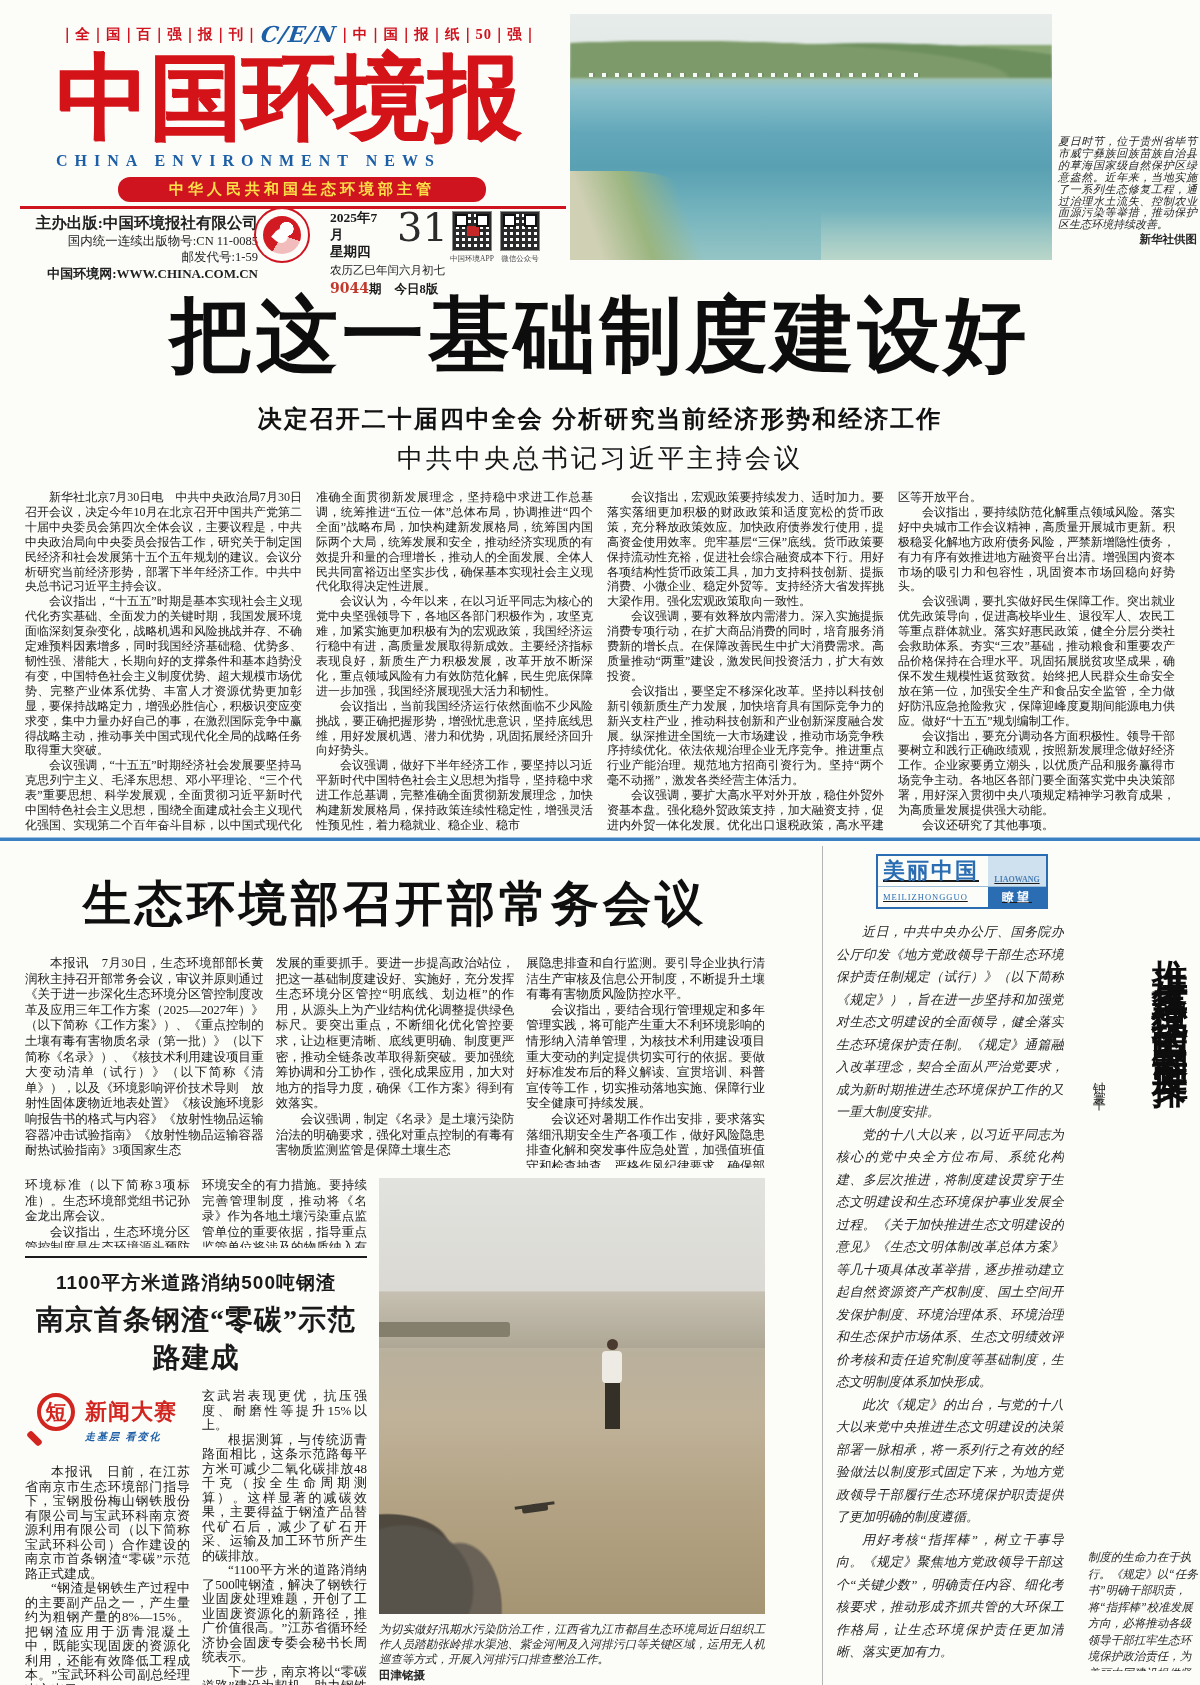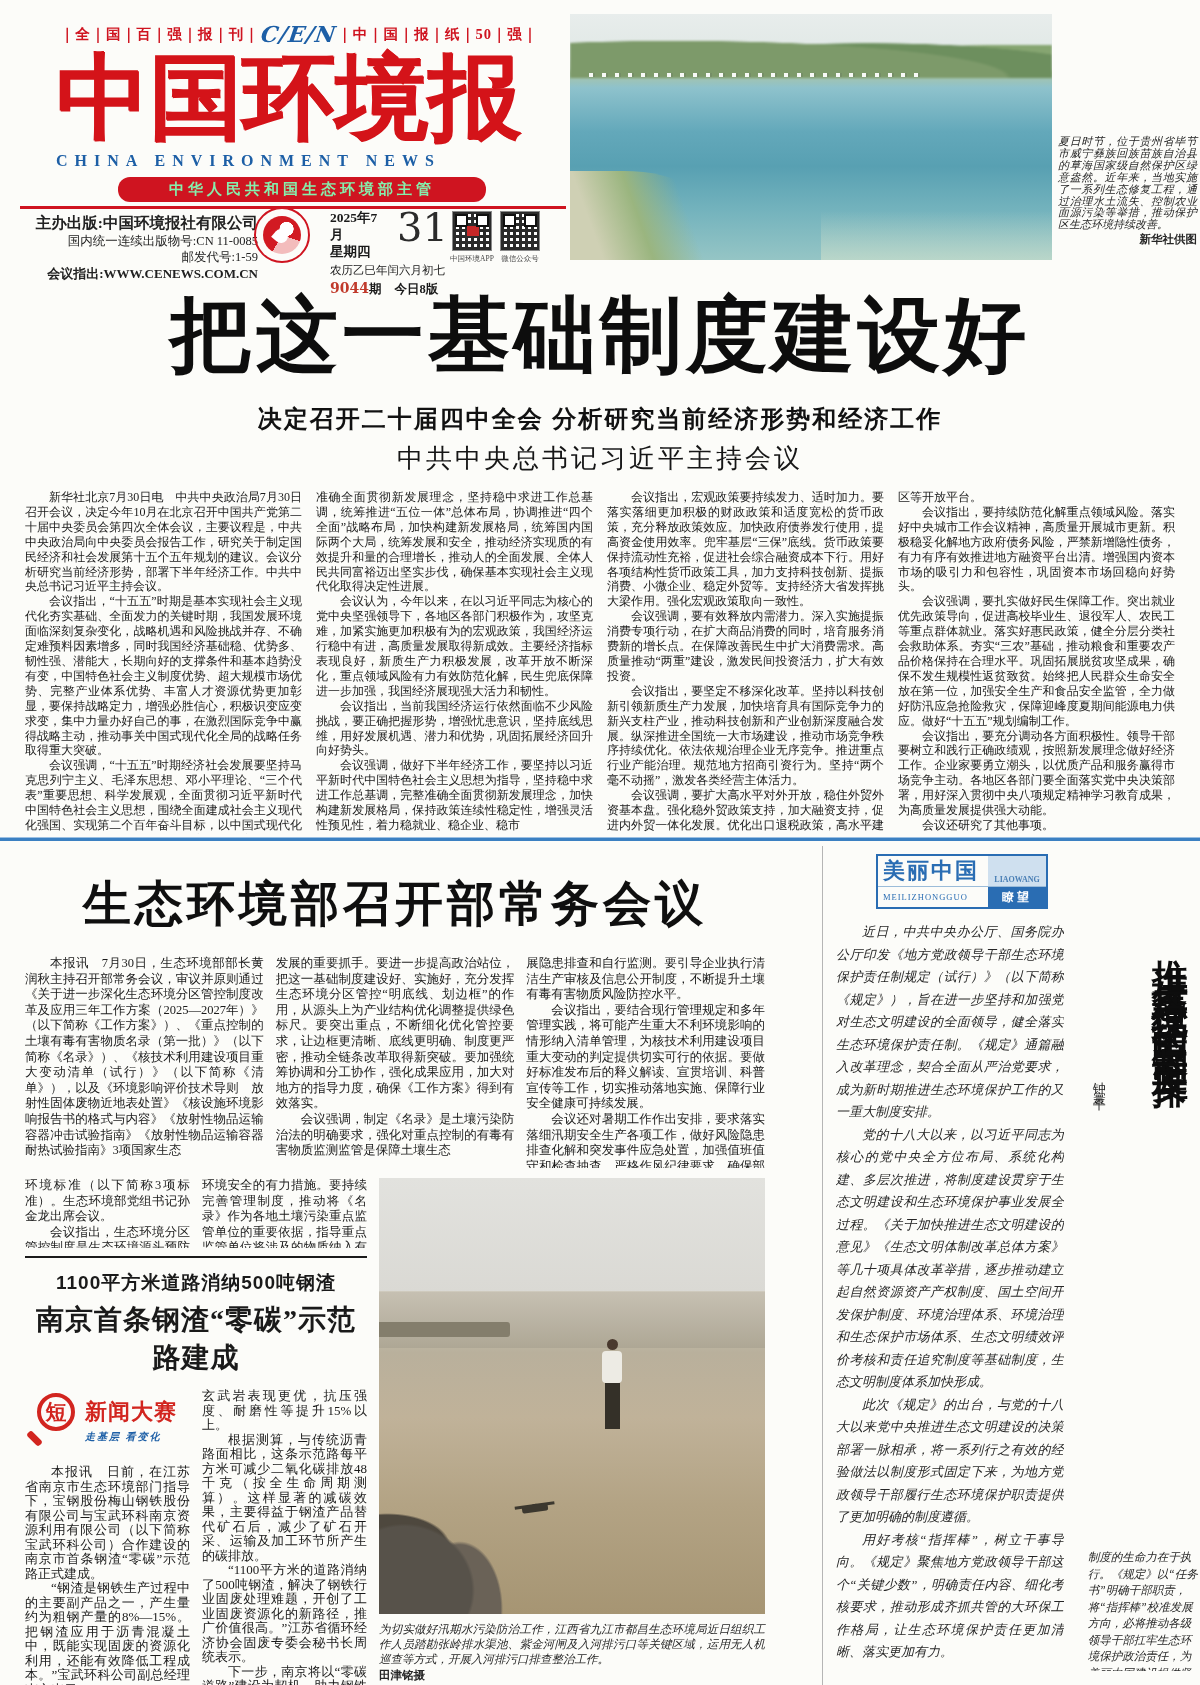--- a/index.html
+++ b/index.html
@@ -18,21 +18,21 @@
   .mini-badge { color:#cf1420; font-weight:bold; font-size:14.5px; letter-spacing:1px; }
   .cen-logo { font-family:"DejaVu Serif",serif; font-style:italic; font-weight:800;
     font-size:22px; color:#1d5fa6; transform:skewX(-8deg); letter-spacing:1px; }
   .masthead { position:absolute; top:40px; left:56px; width:494px; height:112px;
     display:flex; justify-content:space-between; align-items:center;
     font-family:"DejaVu Serif",serif; font-weight:900; font-size:93px; color:#d41319;
     text-shadow:1px 1px 0 #d41319; line-height:105px; }
   .masthead-en { position:absolute; top:152px; left:56px; width:494px; 
     color:#1d5fa6; font-weight:bold; font-size:16px; letter-spacing:7px; }
   .red-pill { position:absolute; top:177px; left:118px; width:368px; height:25px;
-    background:#cf1420; color:#86efac; font-weight:bold; font-size:15px; letter-spacing:4px;
+    background:#cf1420; color:#fde047; font-weight:bold; font-size:15px; letter-spacing:4px;
     text-align:center; line-height:25px; border-radius:12px; }
   .red-rule { position:absolute; top:206px; left:20px; width:546px; height:3px; background:#cf1420; }
   .pub-info { position:absolute; top:212px; left:22px; width:236px; text-align:right; color:#222; }
   .pub-l1 { font-size:15.5px; font-weight:bold; line-height:21px; }
   .pub-l2, .pub-l3 { font-size:12.5px; line-height:16px; }
   .pub-l4 { font-size:13px; font-weight:600; line-height:17px; }
   .seal { position:absolute; top:207px; left:254px; width:56px; height:56px;
     border:2px solid #cf1420; border-radius:50%; }
   .seal::before { content:""; position:absolute; inset:7px; border-radius:50%;
     background: radial-gradient(circle at 62% 34%, #fff 0 20%, transparent 21%),
@@ -144,21 +144,21 @@
   .p2-legs { width:15px; height:46px; background:#343028; margin:0 auto; }
   .p2-drone { position:absolute; left:37%; top:75%; width:26px; height:7px; background:#3c382f;
     border-radius:2px; transform:rotate(-8deg);
     box-shadow:-9px -3px 0 -2px #3c382f, 9px -3px 0 -2px #3c382f; }
   .photo2-cap { margin-top:8px; font-size:11.5px; line-height:15px; text-align:justify; }
   .p2credit { display:block; text-align:left; font-weight:bold; font-style:normal; margin-top:1px; }
 
   
   .v-rule { position:absolute; top:846px; left:822px; width:1px; height:839px; background:#b5b5b5; }
   .band-right { position:absolute; top:846px; left:836px; width:360px; }
-  .mc-badge { margin:8px 0 12px 40px; width:172px; border:2px solid #2a6db3; }
+  .mc-badge { margin:8px 0 12px 40px; width:172px; border:2px solid #2a6db3;text-decoration:underline; }
   .mcb-r1 { height:30px; display:flex; }
   .mcb-cn { flex:1; color:#2a6db3; font-weight:900; font-size:22px; letter-spacing:2px;
     padding-left:5px; line-height:30px; }
   .mcb-en { width:58px; background:#cfe0ef; color:#4a7fb5; font-size:8px; font-weight:bold;
     display:flex; align-items:flex-end; justify-content:center; padding-bottom:2px; }
   .mcb-r2 { height:21px; display:flex; border-top:1px solid #9bbcd9; }
   .mcb-py { flex:1; color:#2a6db3; font-size:8.5px; letter-spacing:1px; line-height:20px; padding-left:5px; }
   .mcb-tag { width:58px; background:#2a6db3; color:#fff; font-weight:bold; font-size:12px;
     text-align:center; line-height:21px; letter-spacing:3px; }
   .commentary-row { display:flex; gap:24px; }
@@ -184,21 +184,21 @@
 
   <div class="masthead">中国环境报</div>
   <div class="masthead-en">CHINA ENVIRONMENT NEWS</div>
   <div class="red-pill">中华人民共和国生态环境部主管</div>
   <div class="red-rule"></div>
 
   <div class="pub-info">
     <div class="pub-l1">主办出版:中国环境报社有限公司</div>
     <div class="pub-l2">国内统一连续出版物号:CN 11-0085</div>
     <div class="pub-l3">邮发代号:1-59</div>
-    <div class="pub-l4">会议指出:WWW.CENEWS.COM.CN</div>
+    <div class="pub-l4">中国环境网:WWW.CHINA.COM.CN</div>
   </div>
 
   <div class="seal"></div>
 
   <div class="date-block">
     <div class="date-row">
       <div class="date-left">
         <div>2025年7月</div>
         <div>星期四</div>
       </div>

